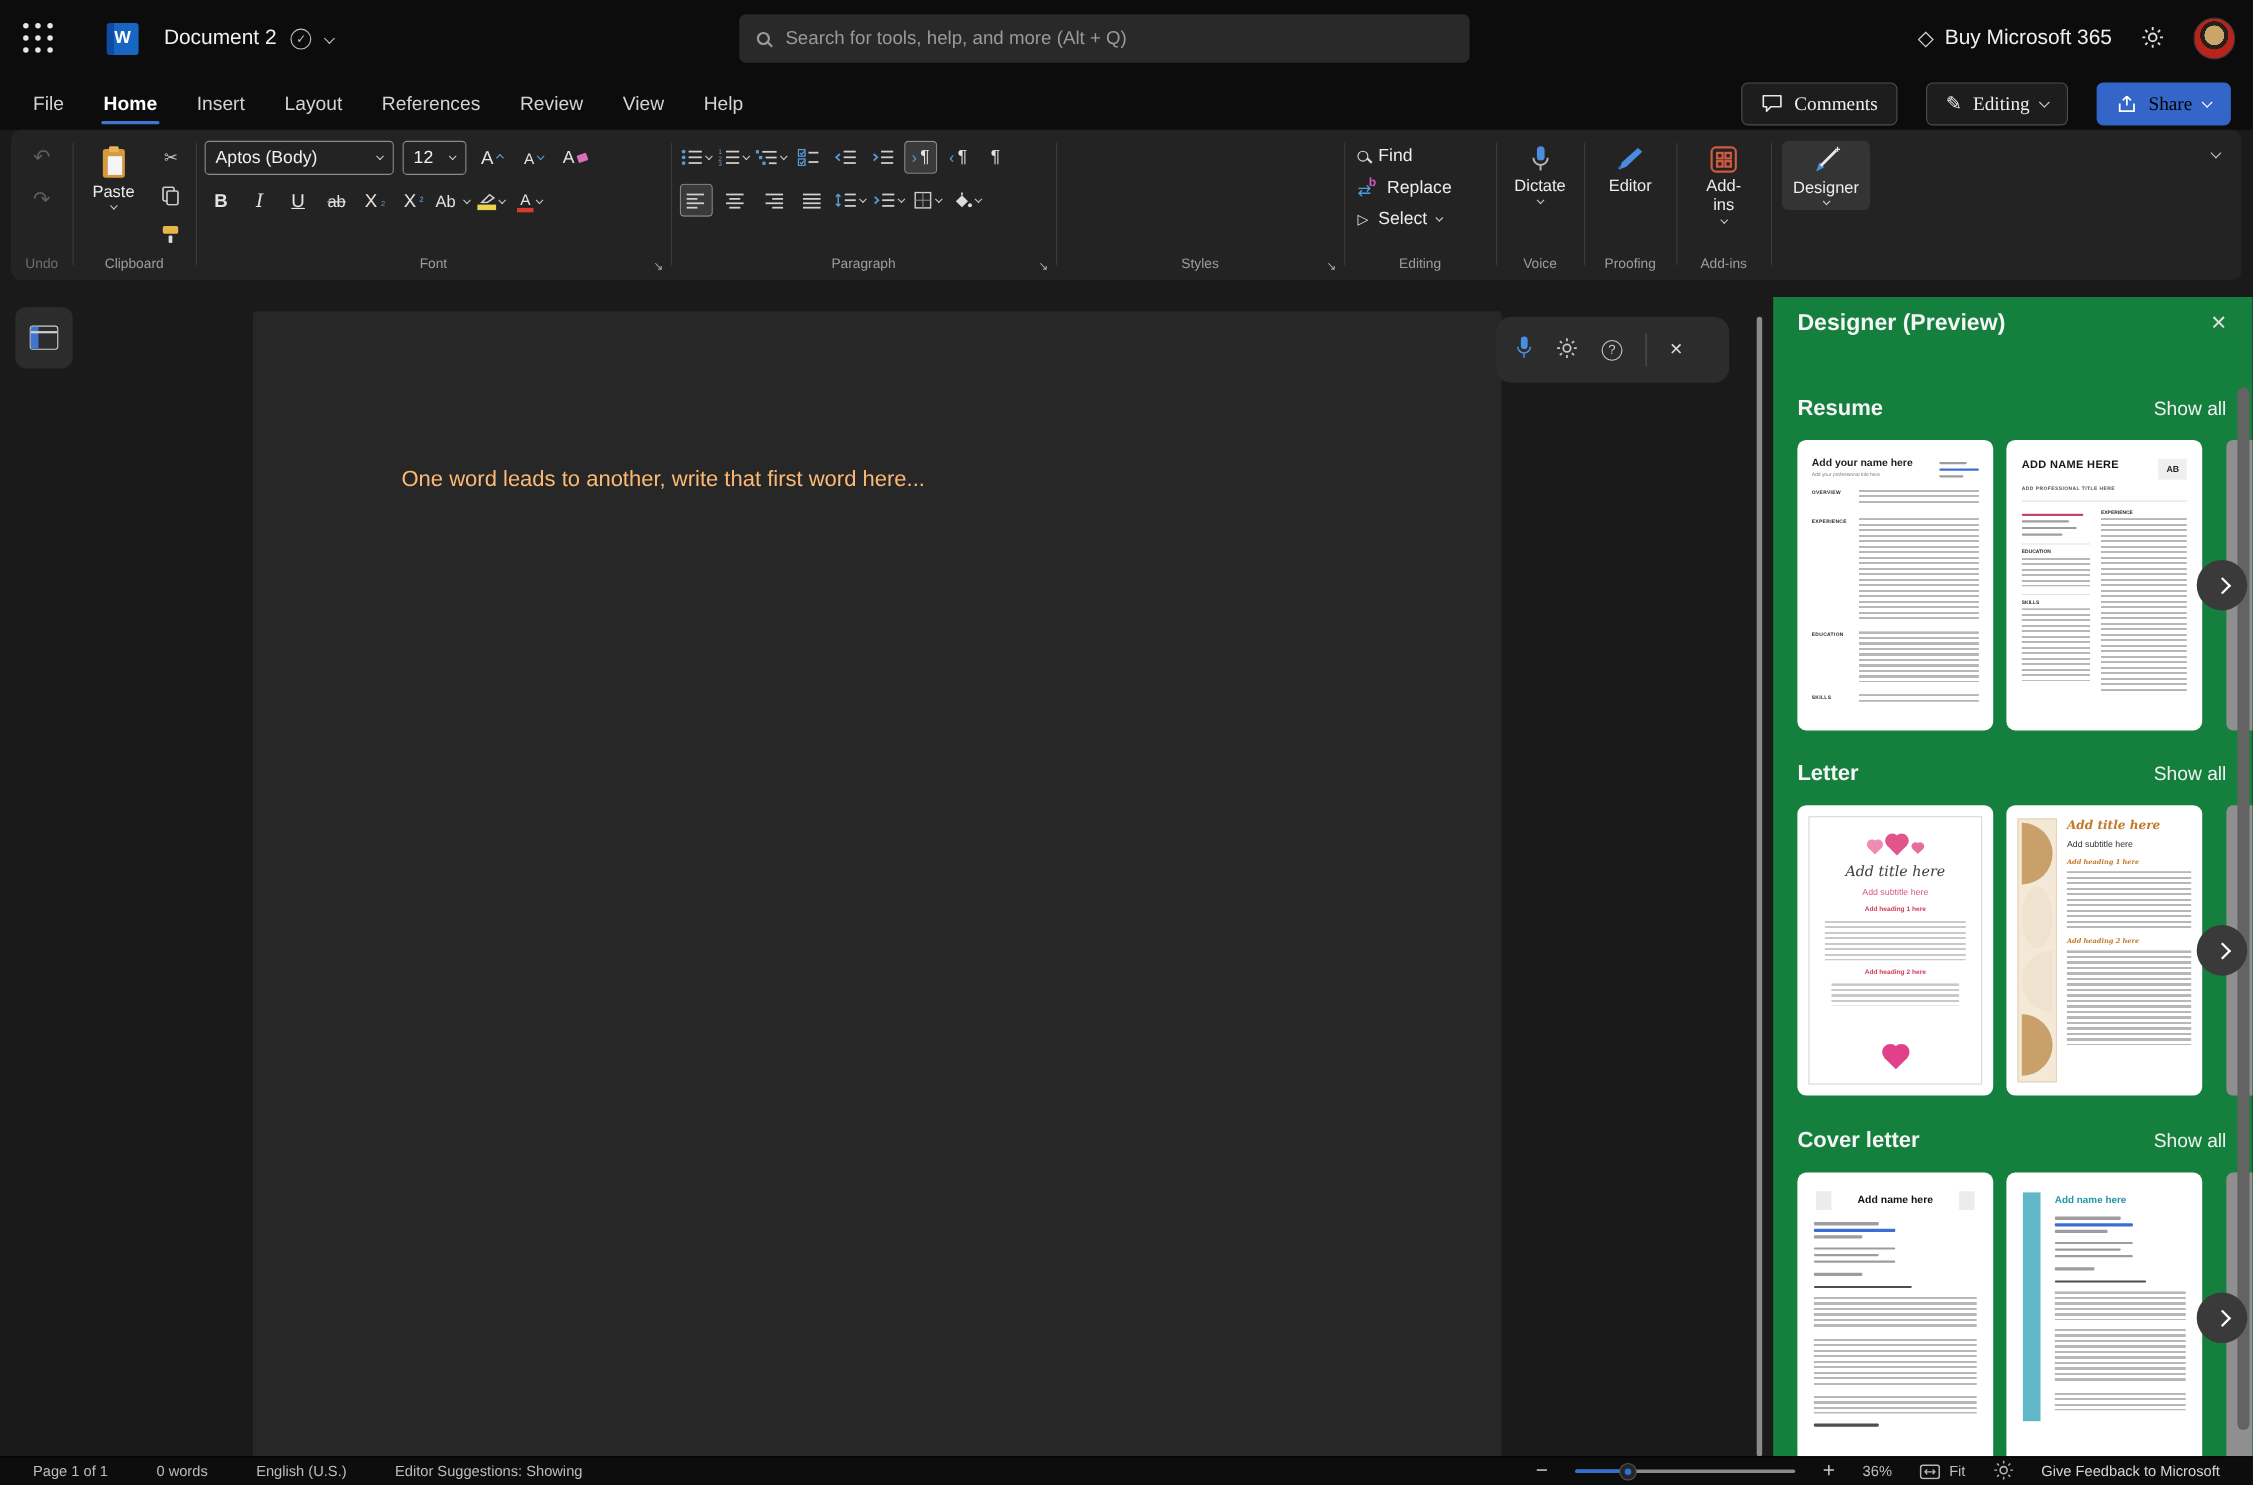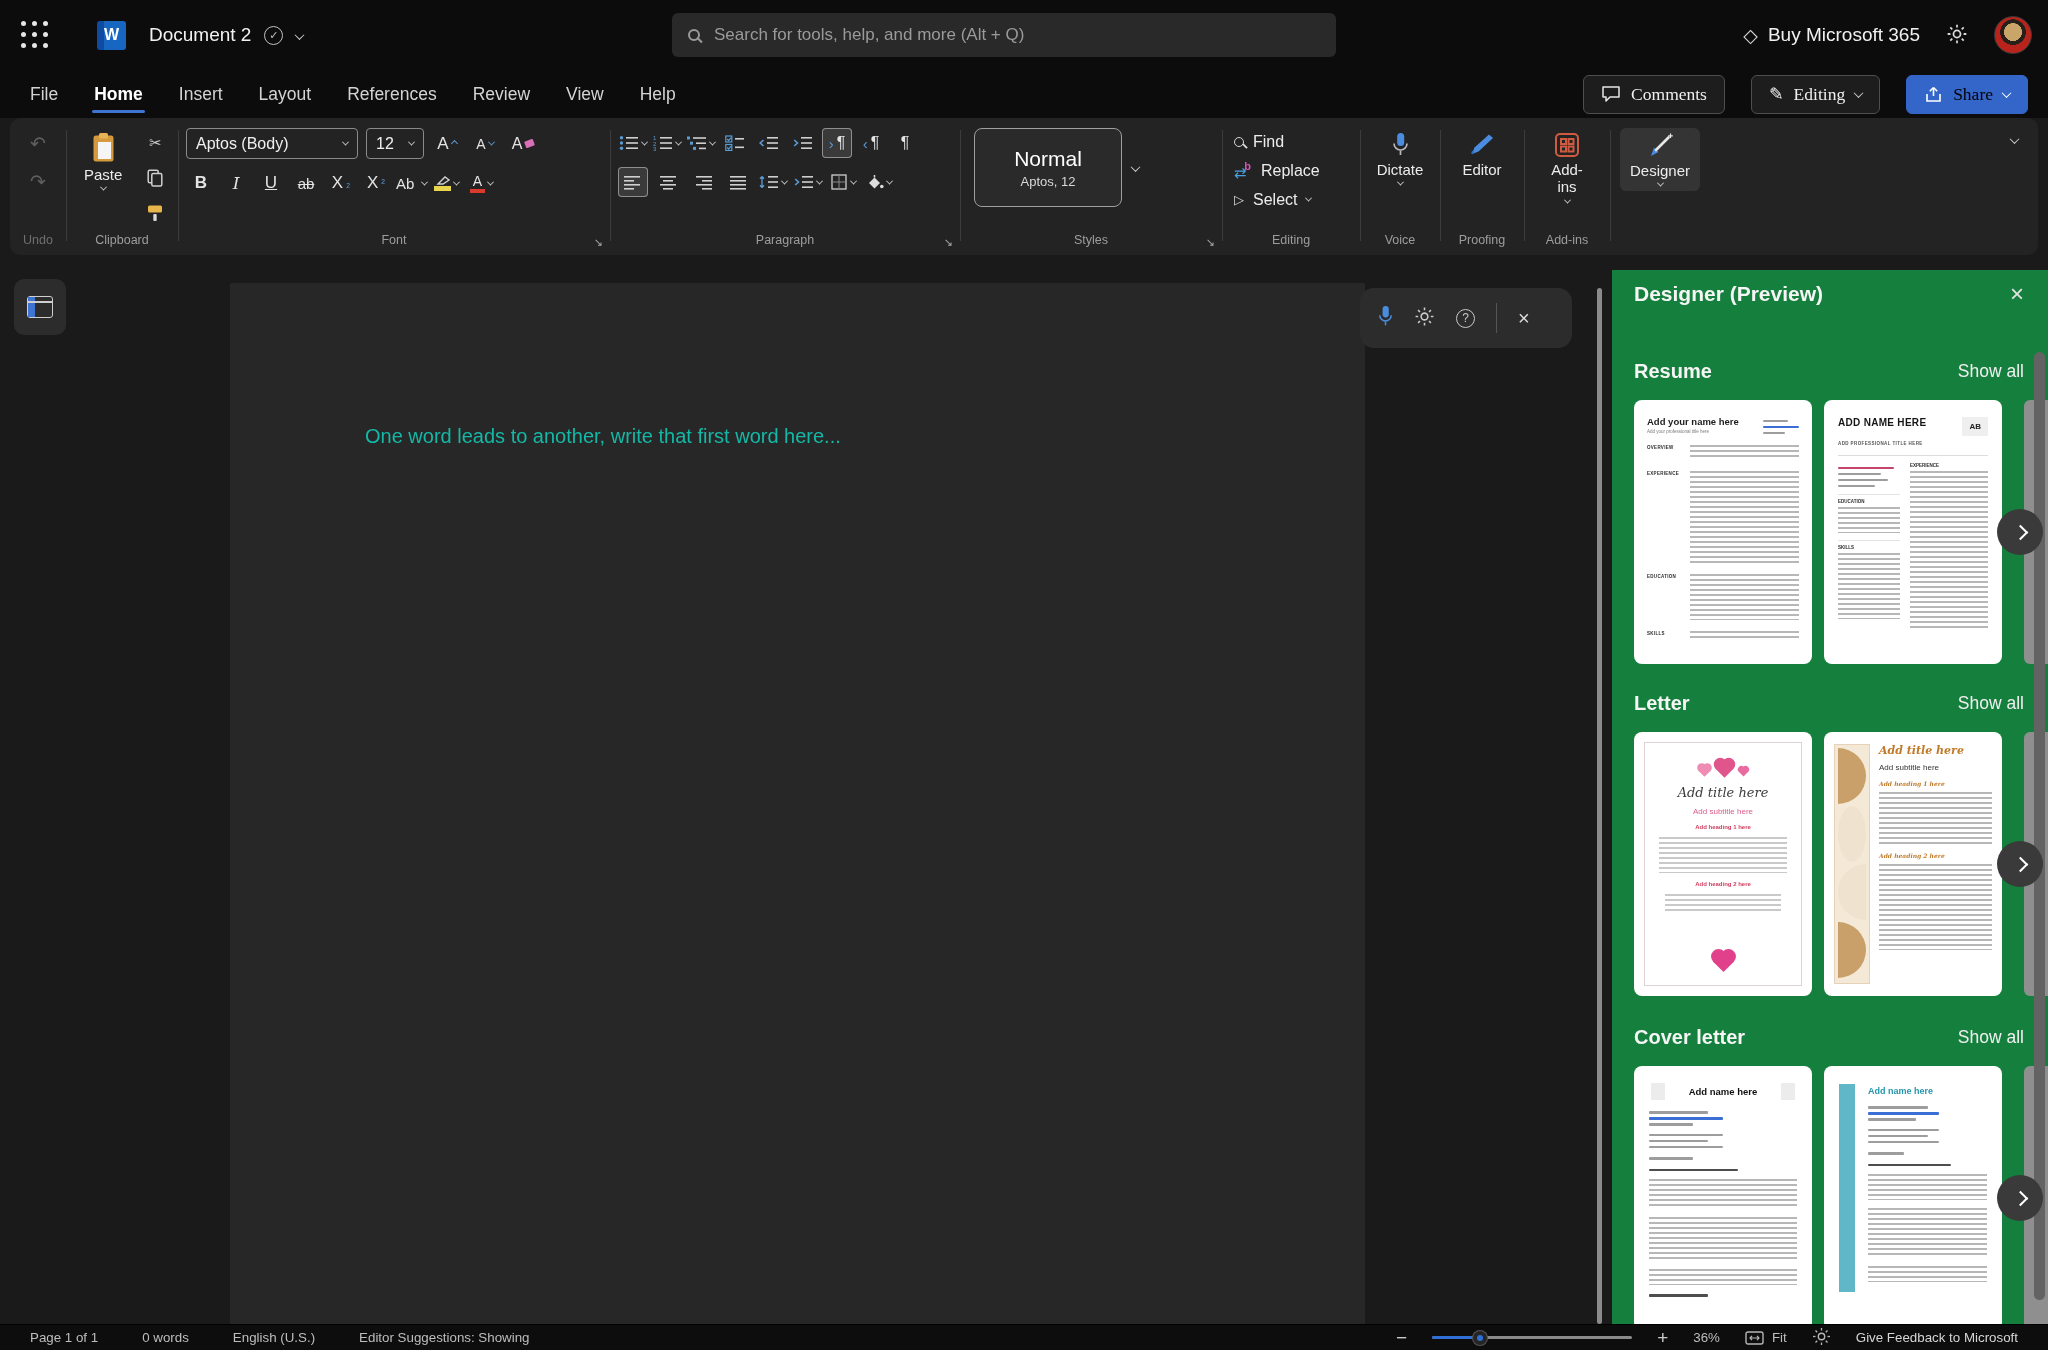--- a/index.html
+++ b/index.html
@@ -71,21 +71,21 @@
   .dsgn { background:#343434; }
   .ribbon-collapse { position:absolute; right:20px; top:14px; }
 
   
   .workspace { position:relative; height:1069px; background:#1a1a1a; overflow:hidden; }
   .navpane-btn { position:absolute; left:14px; top:24px; width:52px; height:56px; background:#2c2c2c; border-radius:10px; display:flex; align-items:center; justify-content:center; }
   .navpane-ic { width:26px; height:22px; border:1.7px solid #cfcfcf; border-radius:3px; position:relative; }
   .navpane-ic::before { content:""; position:absolute; left:0; top:0; bottom:0; width:7px; background:#3f74d1; }
   .navpane-ic::after { content:""; position:absolute; left:0; right:0; top:4px; height:1.7px; background:#cfcfcf; }
   .page { position:absolute; left:230px; top:28px; width:1135px; bottom:0; background:#272727; border-radius:2px 2px 0 0; }
-  .placeholder { position:absolute; left:135px; top:142px; font-size:20px; color:#14b8a6; }
+  .placeholder { position:absolute; left:135px; top:142px; font-size:20px; color:#fdba74; }
   .float-tb { position:absolute; left:1360px; top:33px; width:212px; height:60px; background:#2c2c2c; border-radius:14px; display:flex; align-items:center; gap:21px; padding:0 18px; }
   .float-tb .div { width:1px; height:30px; background:#555; }
   .qm { width:19px; height:19px; border:1.6px solid #c9c9c9; border-radius:50%; display:flex; align-items:center; justify-content:center; font-size:12px; color:#c9c9c9; }
   .xx { font-size:20px; color:#dcdcdc; line-height:1; }
   .doc-scroll { position:absolute; left:1597px; top:33px; width:5px; bottom:0; background:#8b8b8b; border-radius:3px; }
 
   
   .panel { position:absolute; left:1612px; right:0; top:15px; bottom:0; background:#15803d; overflow:hidden; }
   .panel-head { display:flex; align-items:center; justify-content:space-between; padding:12px 24px 0 22px; }
   .panel-title { font-size:21px; font-weight:bold; color:#f5f5f5; }
@@ -516,27 +516,20 @@
             </svg>
           <span class="cv s d"></span>
         </button>
       </div>
     </div>
     <div class="grp-label">Paragraph</div>
     <span class="launchr">↘</span>
   </div>
 
   <div class="grp" style="width:262px">
-    <div class="grp-body" style="align-items:center; gap:10px; padding-left:6px;">
-      <button class="style-box">
-        <span class="nm">Normal</span>
-        <span class="dt">Aptos, 12</span>
-      </button>
-      <button><span class="cv d"></span></button>
-    </div>
     <div class="grp-label">Styles</div>
     <span class="launchr">↘</span>
   </div>
 
   <div class="grp" style="width:138px">
     <div class="grp-body" style="flex-direction:column; gap:2px; padding-left:4px;">
       <button class="edit-row">
         <span class="mag-s"></span>
         <span>Find</span>
       </button>

